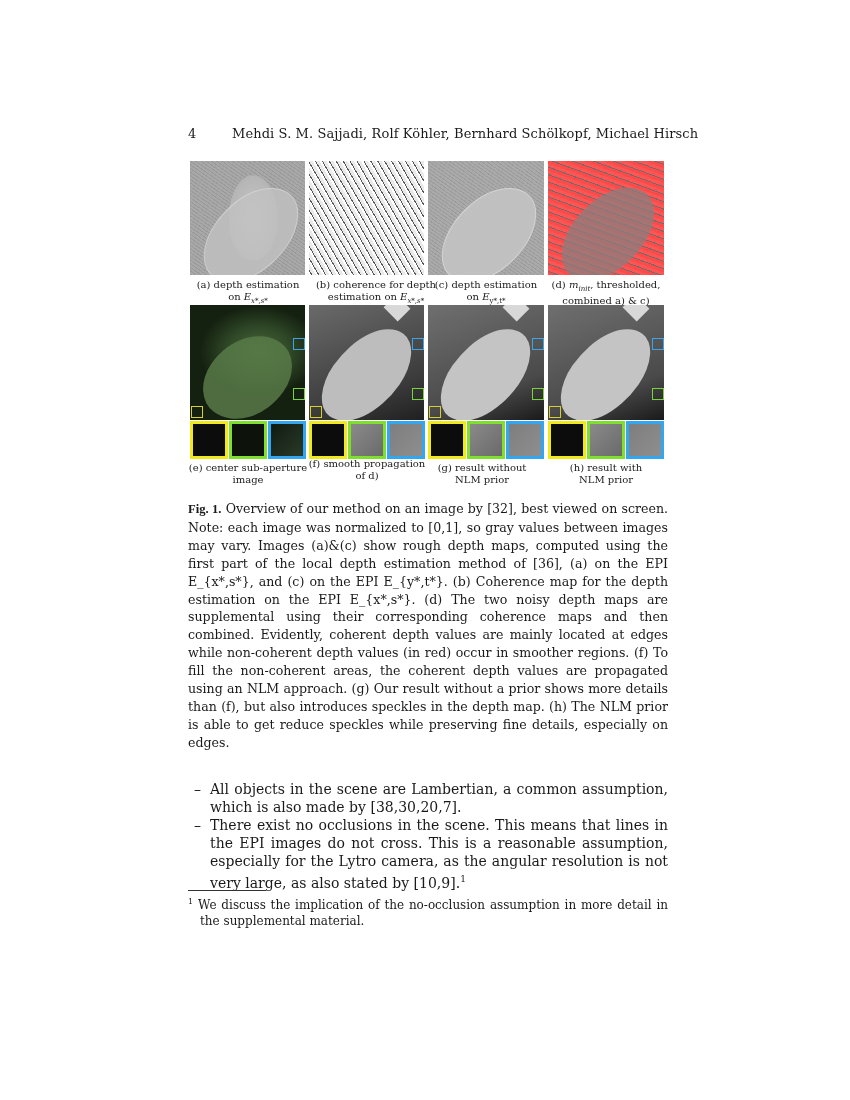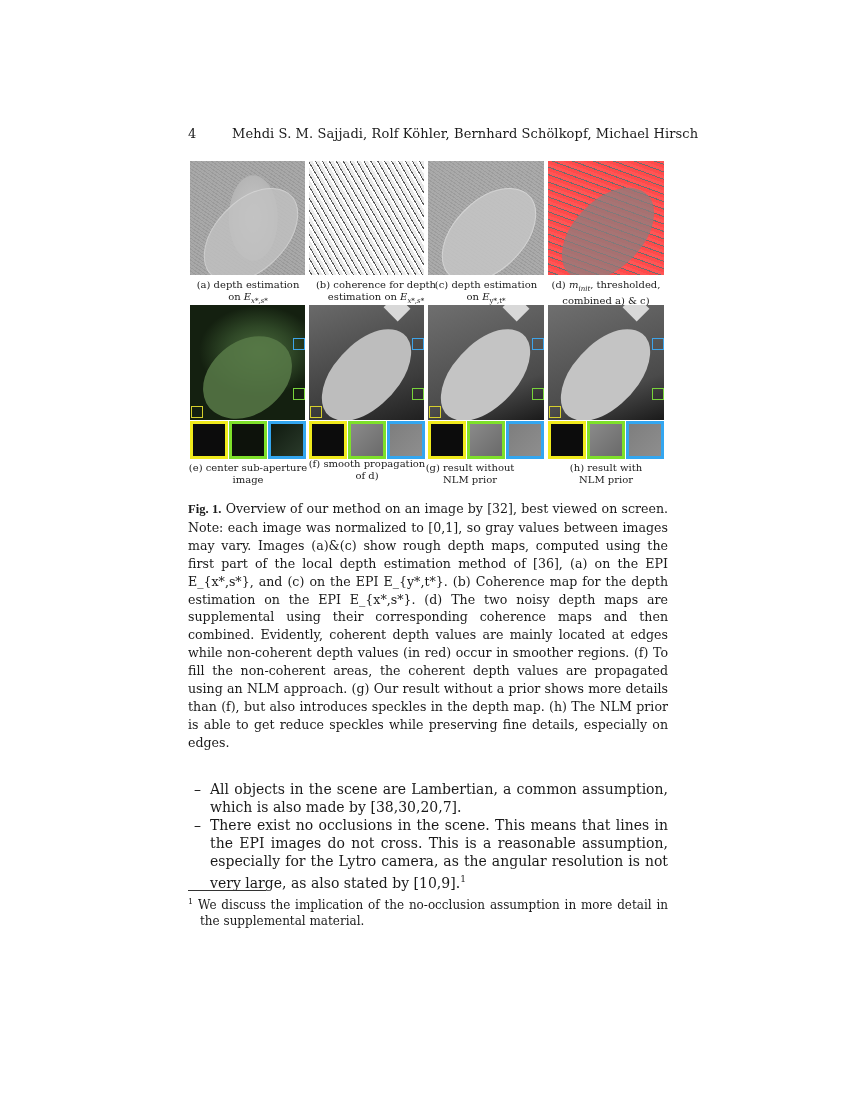--- a/index.html
+++ b/index.html
@@ -165,21 +165,21 @@
   <div class="thumb blue t-gray2" style="left:626px;"></div>
 
   <div class="sub-caption" style="left:186px;top:462px;">
     <div>(e) center sub-aperture</div>
     <div>image</div>
   </div>
   <div class="sub-caption" style="left:305px;top:446px;margin-top:12px;">
     <div>(f) smooth propagation</div>
     <div>of d)</div>
   </div>
-  <div class="sub-caption" style="left:408px;top:462px;">
+  <div class="sub-caption" style="left:420px;top:462px;">
     <div>(g) result without</div>
     <div>NLM prior</div>
   </div>
   <div class="sub-caption" style="left:544px;top:462px;">
     <div>(h) result with</div>
     <div>NLM prior</div>
   </div>
 
   <div class="caption-block">
     <b>Fig. 1.</b><span> Overview of our method on an image by [32], best viewed on screen. Note: each</span>

